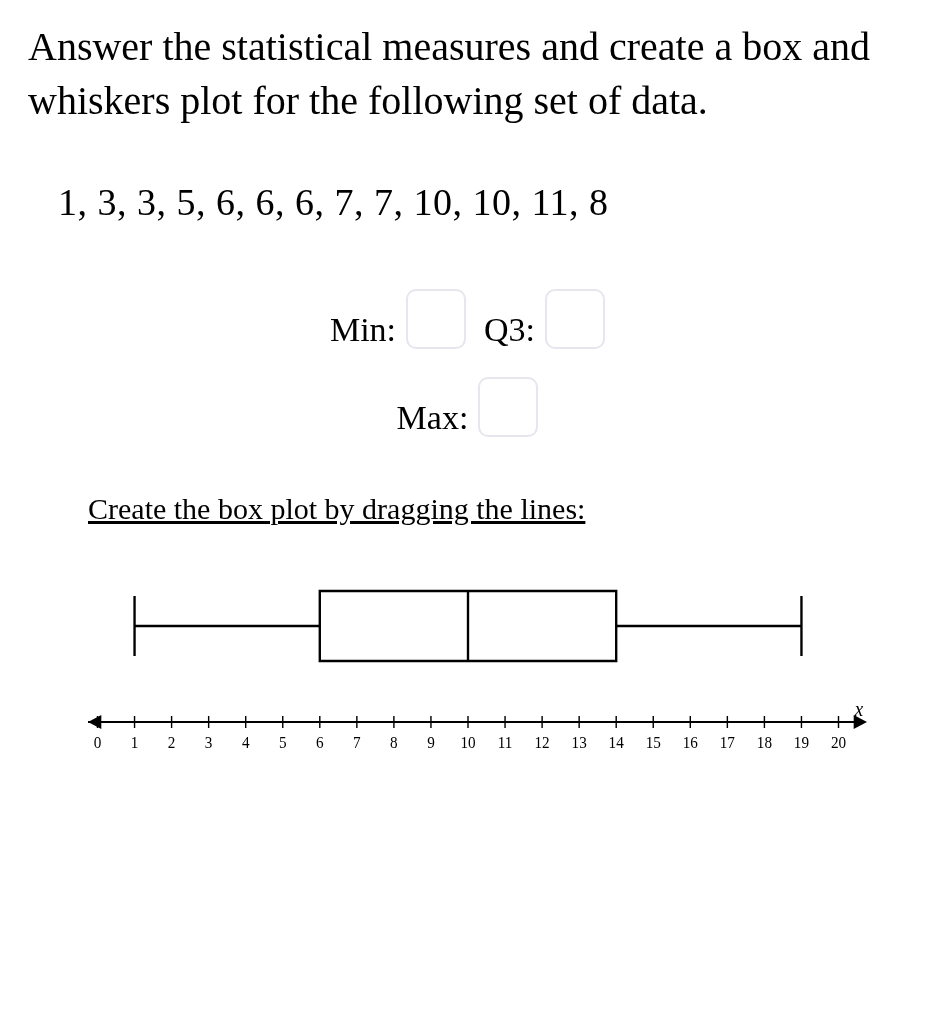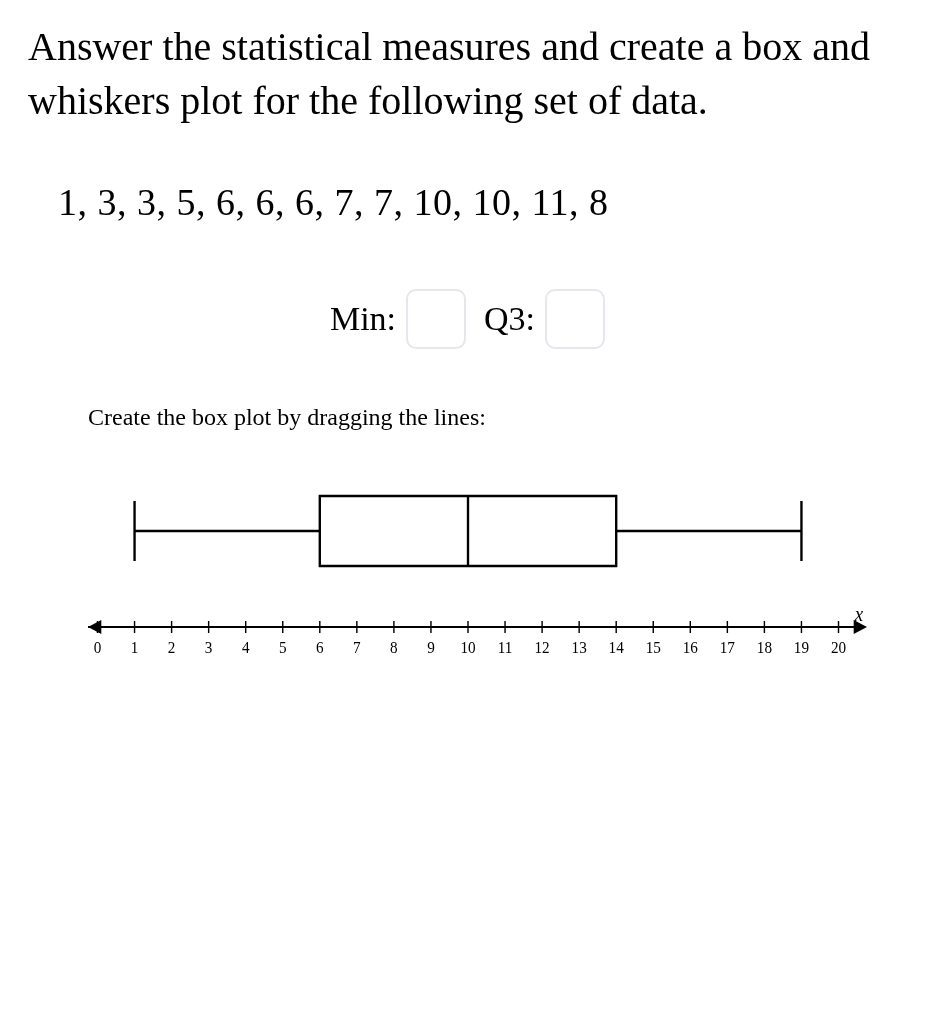--- a/index.html
+++ b/index.html
@@ -29,39 +29,40 @@
     .stats-row {
       display: flex;
       justify-content: center;
       align-items: center;
       gap: 18px;
       margin-bottom: 28px;
       font-size: 34px;
     }
     .stat-group {
       display: flex;
-      align-items: center;
+      align-items: flex-end;
       gap: 10px;
     }
     .stat-label { font-size: 34px; }
     .stat-input {
       width: 60px;
       height: 60px;
       border: 2px solid #e6e6ee;
       border-radius: 10px;
       background: #fff;
       font-size: 28px;
       text-align: center;
       font-family: inherit;
     }
     .instruction-2 {
-      font-size: 24px;
+      font-size: 30px;
       margin-left: 60px;
       margin-top: 55px;
       margin-bottom: 40px;
+      text-decoration: underline;
     }
     .plot-area {
       margin-left: 60px;
       margin-right: 40px;
       position: relative;
     }
     .boxplot-svg {
       width: 100%;
       height: 120px;
       display: block;
@@ -90,20 +91,26 @@
 <div class="data-set">1, 3, 3, 5, 6, 6, 6, 7, 7, 10, 10, 11, 8</div>
 
 <div class="stats-container">
   <div class="stats-row">
     <div class="stat-group">
       <span class="stat-label">Min:</span>
       <input class="stat-input" value="" style="">
     </div>
     <div class="stat-group">
       <span class="stat-label">Q3:</span>
+      <input class="stat-input" value="" style="">
+    </div>
+  </div>
+  <div class="stats-row">
+    <div class="stat-group">
+      <span class="stat-label">Max:</span>
       <input class="stat-input" value="" style="">
     </div>
   </div>
 </div>
 
 <div class="instruction-2">Create the box plot by dragging the lines:</div>
 
 <div class="plot-area">
   <svg class="boxplot-svg" id="boxplot-svg" viewBox="0 0 820 120" preserveAspectRatio="none">
       <line x1="49" y1="60" x2="244" y2="60" stroke="#000" stroke-width="2.5"></line>

